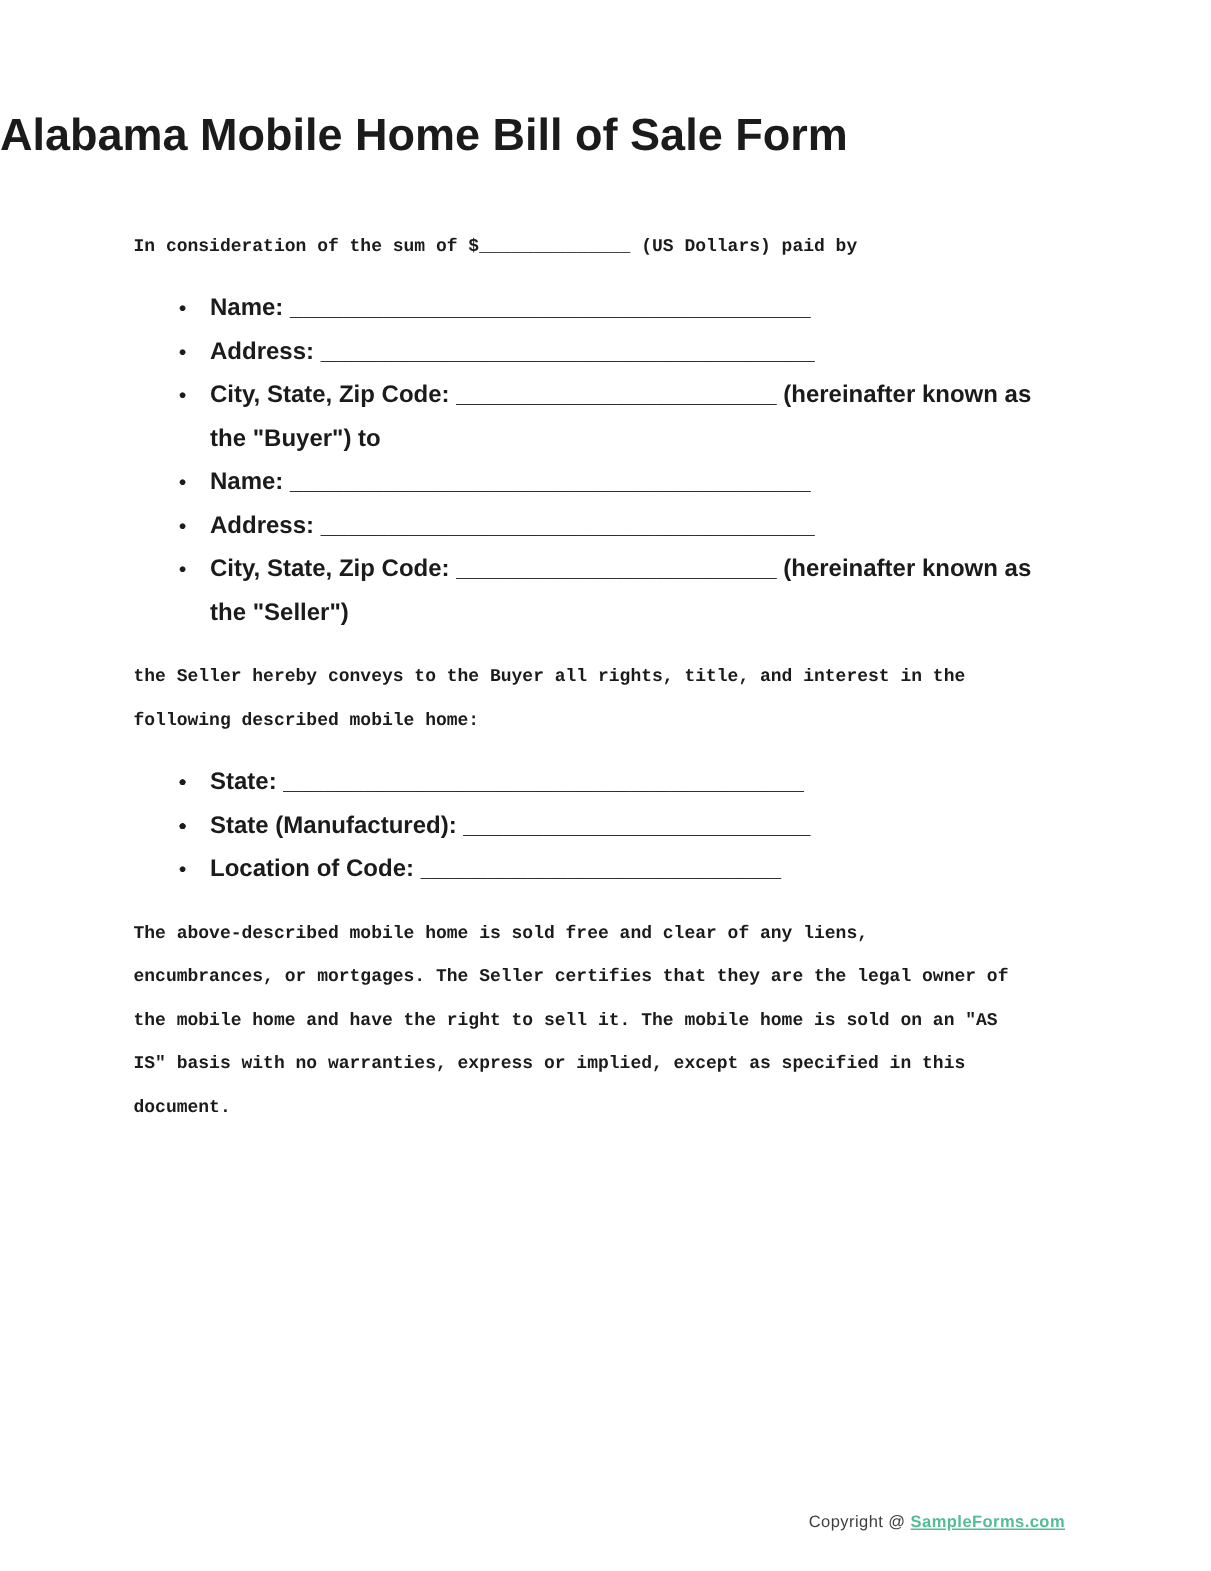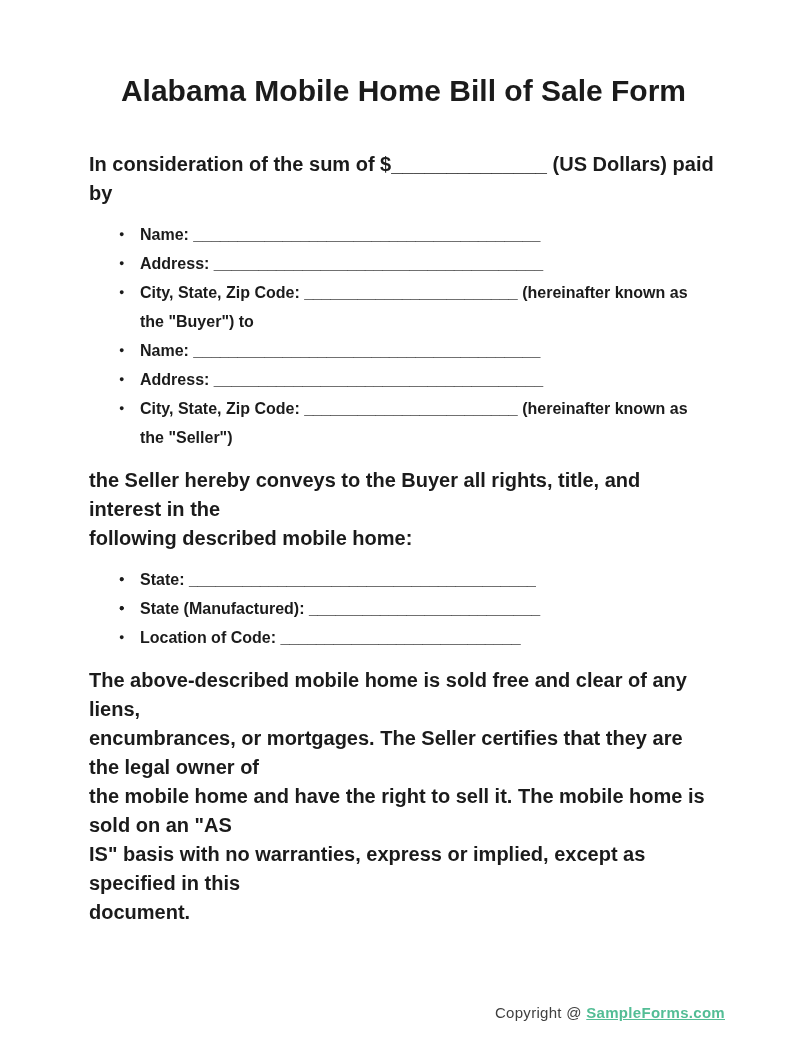--- a/index.html
+++ b/index.html
@@ -8,30 +8,31 @@
     width:807px; height:1047px;
     background:#ffffff;
     font-family:"Liberation Sans", sans-serif;
     color:#1b1b1b;
     overflow:hidden;
   }
   .doc-title {
     margin:72px 0 0;
     font-size:30px;
     font-weight:bold;
-    text-align:center;
+    text-align:left;
     line-height:38px;
   }
   .content { padding:0 89px; }
   .para, .intro, .section-heading {
-    font-size:20px;
+    font-size:12px;
     font-weight:bold;
     line-height:29px;
     white-space:pre-line;
     margin:14px 0 0;
+    font-family:Liberation Mono, monospace;
   }
   .intro { margin-top:40px; }
   ul.fields {
     list-style:none;
     margin:12px 0 0;
     padding:0 18px 0 0;
   }
   ul.fields li {
     position:relative;
     padding-left:51px;
@@ -41,22 +42,22 @@
   }
   .dot {
     position:absolute;
     left:30px; top:0;
     font-size:9px;
     line-height:29px;
   }
   .li-text { white-space:pre-line; }
   .footer {
     position:absolute;
-    right:82px; bottom:26px;
-    font-size:15px;
+    right:97px; bottom:26px;
+    font-size:11px;
     letter-spacing:0.3px;
     color:var(--footer-color, #3f3f3f);
     font-weight:normal;
   }
   .footer-link {
     color:var(--accent, #53bd95);
     font-weight:bold;
     text-decoration:underline;
     cursor:pointer;
   }

